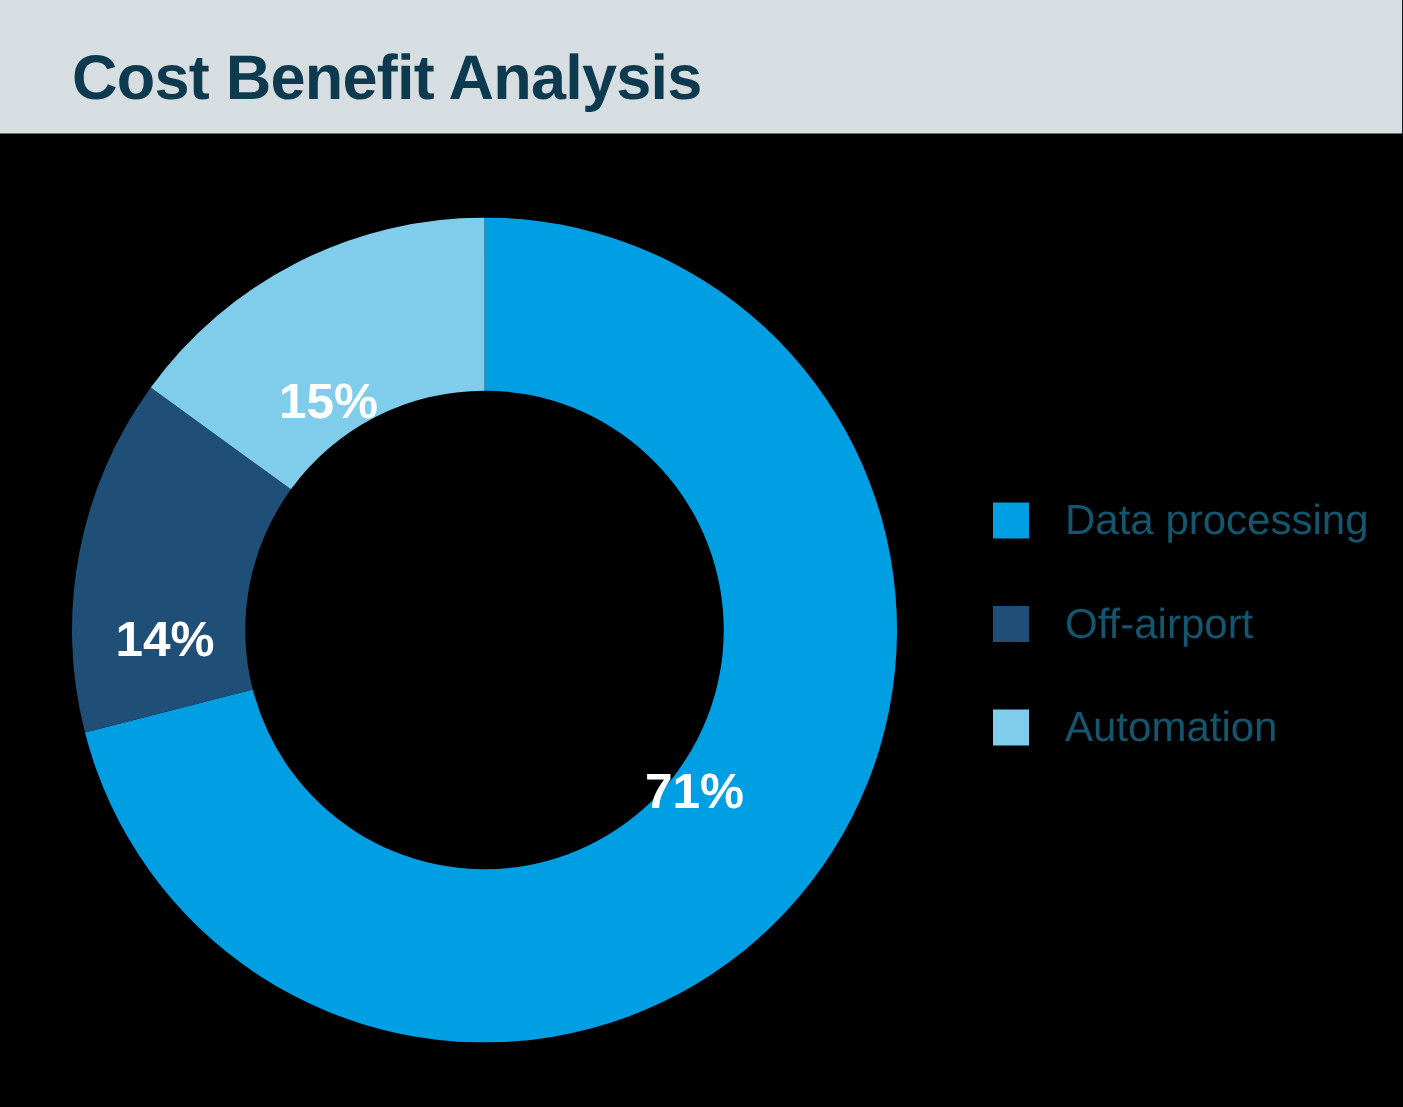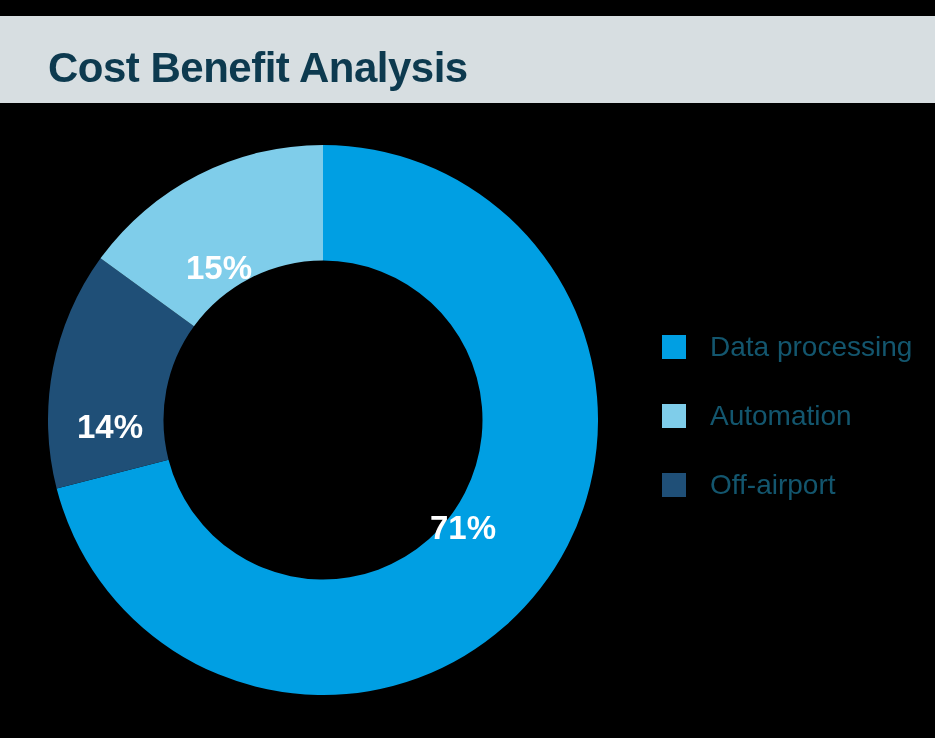--- a/index.html
+++ b/index.html
@@ -17,21 +17,21 @@
     width: 935px;
     height: 738px;
     background: #000000;
     overflow: hidden;
   }
 
   
   #header-bar {
     position: absolute;
     left: 0;
-    top: 16px;
+    top: 0;
     width: 935px;
     height: 89px;
     background: #d7dee1;
   }
   #page-title {
     position: absolute;
     left: 48px;
     top: 28px;
     font-family: "Liberation Sans", sans-serif;
     font-size: 42px;
@@ -133,25 +133,25 @@
     </div>
 
     <div id="legend">
 
       <div class="legend-item">
         <span class="legend-swatch" style="background: rgb(0, 159, 227);"></span>
         <span class="legend-label" style="color: rgb(19, 86, 110);">Data processing</span>
       </div>
 
       <div class="legend-item">
-        <span class="legend-swatch" style="background: rgb(127, 205, 234);"></span>
-        <span class="legend-label" style="color: rgb(19, 86, 110);">Automation</span>
+        <span class="legend-swatch" style="background: rgb(31, 79, 119);"></span>
+        <span class="legend-label" style="color: rgb(19, 86, 110);">Off-airport</span>
       </div>
 
       <div class="legend-item">
-        <span class="legend-swatch" style="background: rgb(31, 79, 119);"></span>
-        <span class="legend-label" style="color: rgb(19, 86, 110);">Off-airport</span>
+        <span class="legend-swatch" style="background: rgb(127, 205, 234);"></span>
+        <span class="legend-label" style="color: rgb(19, 86, 110);">Automation</span>
       </div>
 
     </div>
 
   </div>
 </div>
 
 </body></html>

